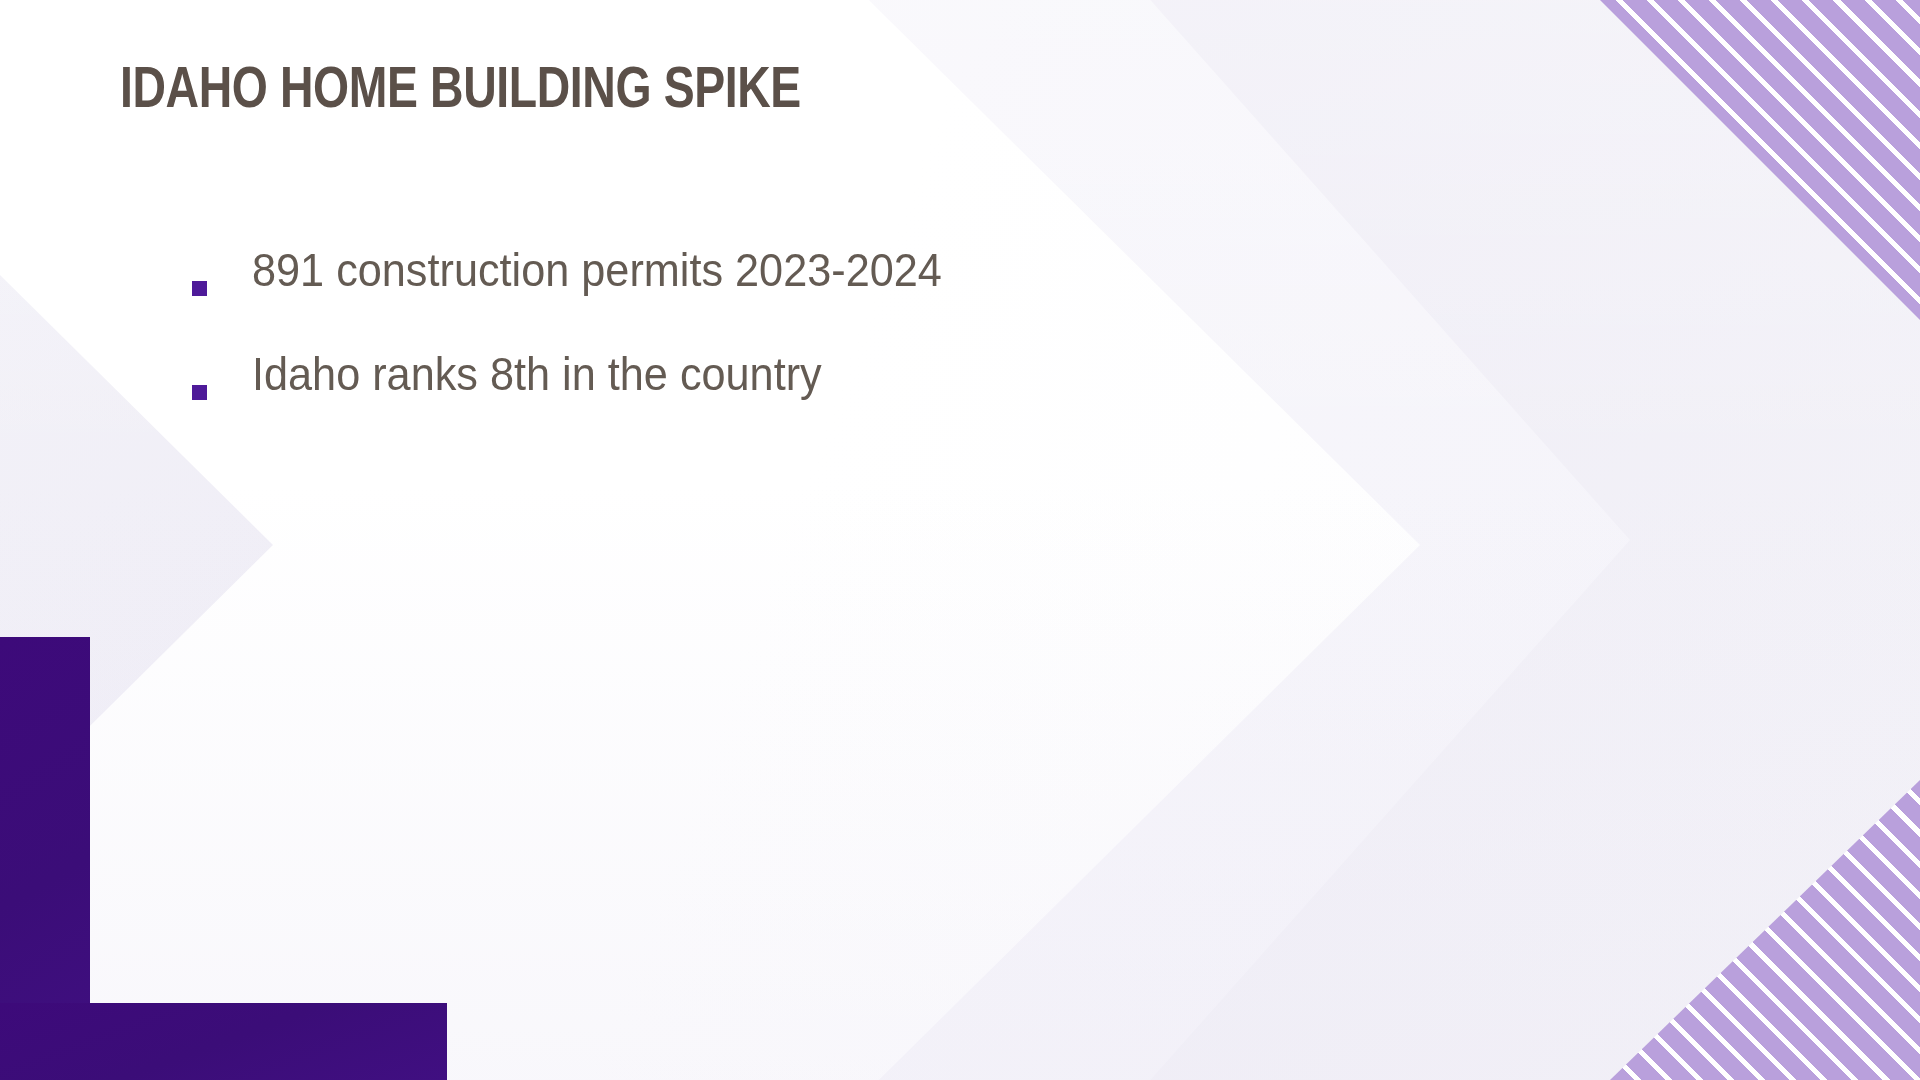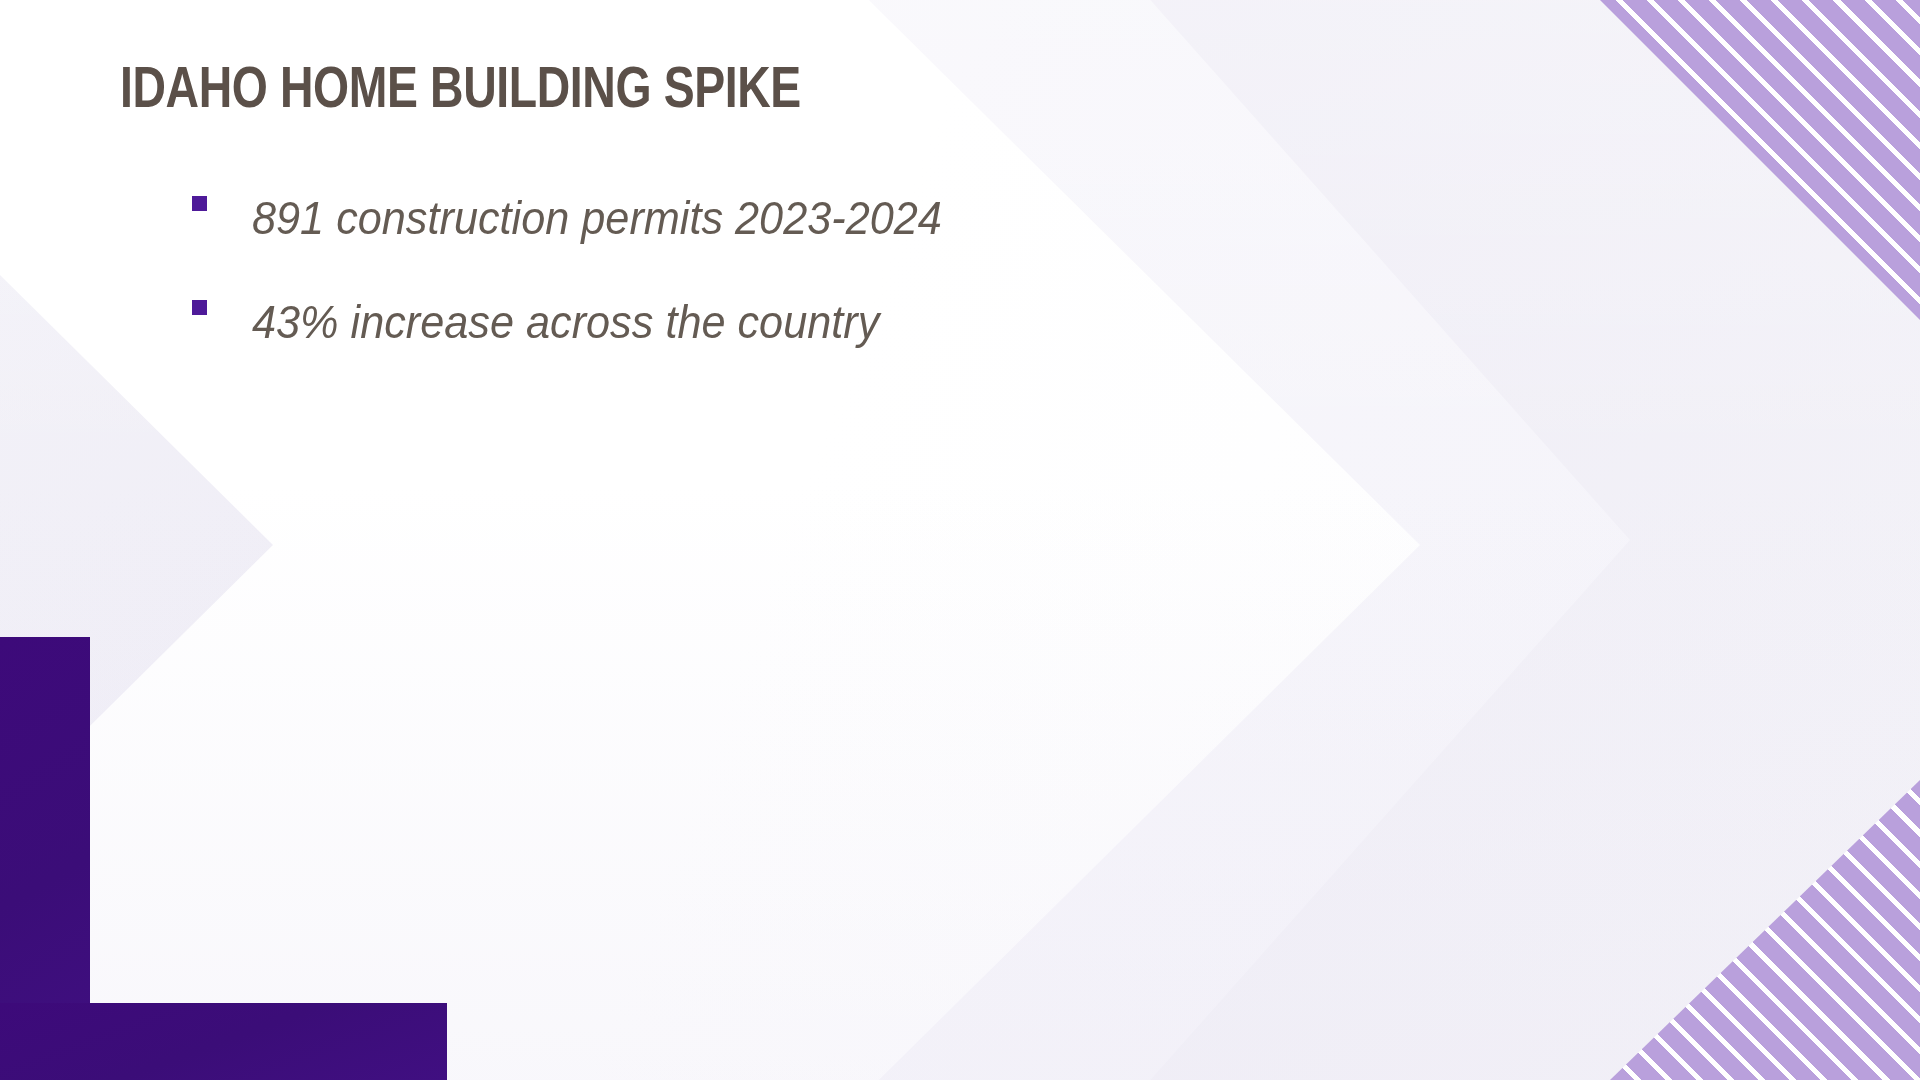--- a/index.html
+++ b/index.html
@@ -117,23 +117,22 @@
   }
 
   .bullets {
     position: absolute;
     left: 192px;
     top: 192px;
     width: 1250px;
   }
   .bullet-row {
     display: flex;
-    align-items: flex-start;
+    align-items: flex-end;
     height: 104px;
-    font-style: italic;
   }
   .bullet-marker {
     width: 15px;
     height: 15px;
     flex: 0 0 15px;
     background: #4e1a99;
     margin-right: 45px;
     margin-top: 4px;
   }
   .bullet-text {
@@ -166,22 +165,22 @@
     <div class="slide-title">IDAHO HOME BUILDING SPIKE</div>
 
     <div class="bullets">
 
       <div class="bullet-row">
         <span class="bullet-marker"></span>
         <span class="bullet-text">891 construction permits 2023-2024</span>
       </div>
 
 
-
       <div class="bullet-row">
         <span class="bullet-marker"></span>
-        <span class="bullet-text">43% increase across the country</span>
+        <span class="bullet-text">Idaho ranks 8th in the country</span>
       </div>
+
 
 
     </div>
   </div>
 </div>
 
 </body></html>

